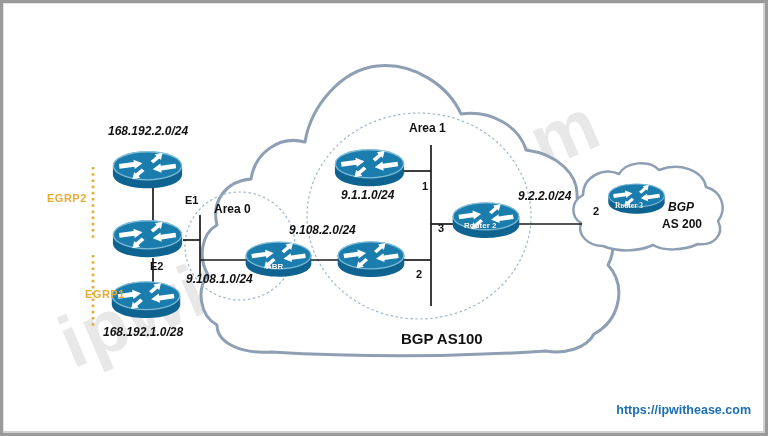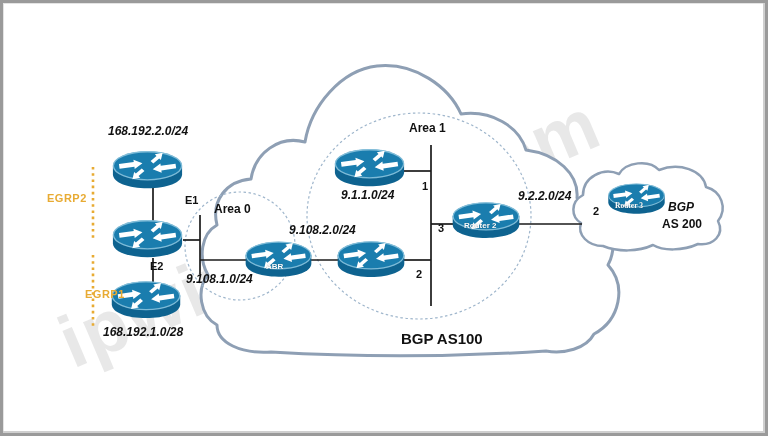--- a/index.html
+++ b/index.html
@@ -126,13 +126,14 @@
   <span class="lbl rname" style="left:461px;top:219px;">Router 2</span>
 
   <span class="lbl ip" style="left:515px;top:187px;">9.2.2.0/24</span>
   <span class="lbl num" style="left:590px;top:203px;">2</span>
   <span class="lbl rname" style="left:612px;top:199px;font-size:7.5px;font-family:Liberation Serif, serif;">Router 3</span>
   <span class="lbl hdr" style="left:665px;top:198px;font-style:italic;">BGP</span>
   <span class="lbl hdr" style="left:659px;top:215px;">AS 200</span>
 
   <span class="lbl hdr" style="left:398px;top:328px;font-size:15px;text-align:right;">BGP AS100</span>
 
+  <a class="footer-link" href="#">https://ipwithease.com</a>
 </div>
 
 </body></html>

